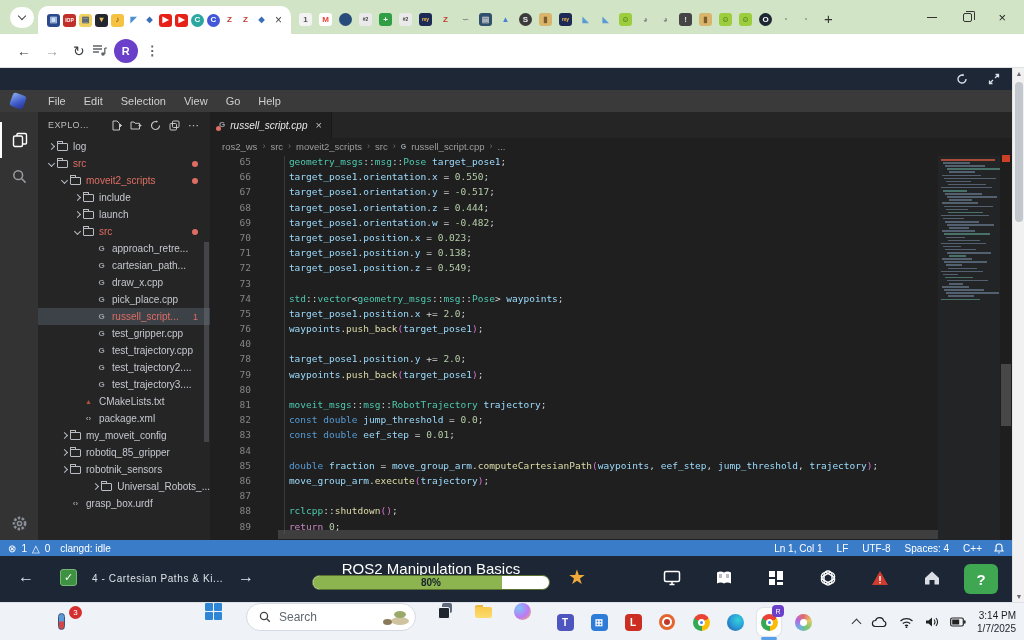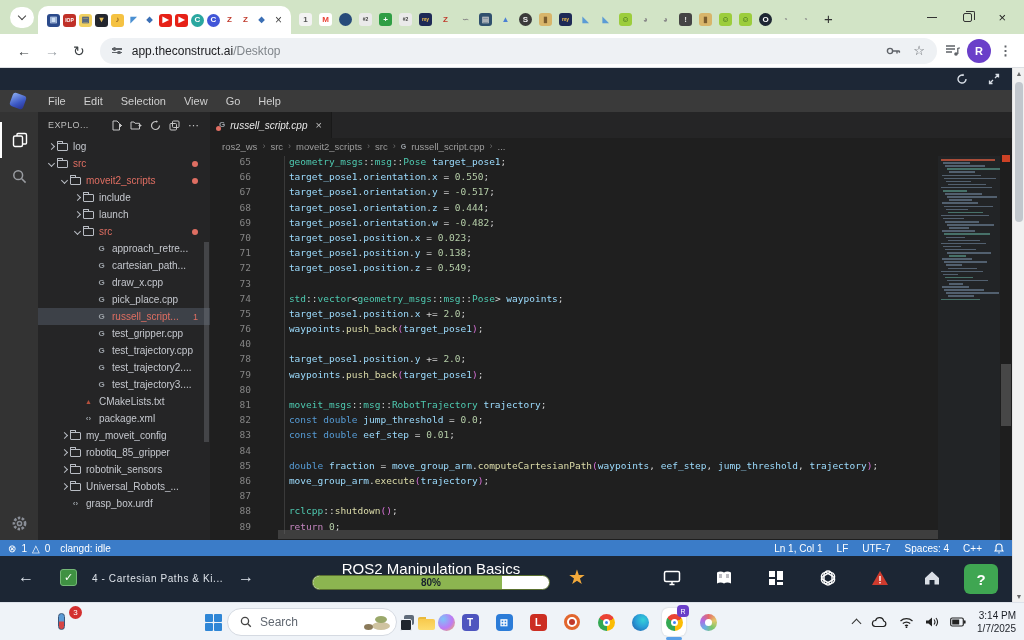--- a/index.html
+++ b/index.html
@@ -117,21 +117,21 @@
   #cb-pct{position:absolute;left:312px;top:19px;width:238px;height:15px;display:flex;align-items:center;justify-content:center;font-size:10px;font-weight:bold;color:#17212e}
   #cb-star{position:absolute;left:568px;top:9px;font-size:20px;color:#f2a93b}
   .cb-ic{position:absolute;top:13px;width:18px;height:18px;color:#fff}
   #cb-help{position:absolute;left:964px;top:8px;width:34px;height:30px;background:#3fa652;border-radius:6px;color:#fff;font-size:15px;font-weight:bold;display:flex;align-items:center;justify-content:center}
 
   
   #taskbar{height:38px;background:#eff3f8;border-top:1px solid #dde2ea;position:relative}
   #tb-widget{position:absolute;left:52px;top:7px;width:26px;height:24px}
   .thermo{position:absolute;left:6px;top:3px;width:7px;height:17px;border-radius:4px;background:linear-gradient(#5b9bd5 45%,#d64545 55%);border:1px solid #38557a}
   .tb-badge{position:absolute;right:-4px;top:-4px;min-width:13px;height:13px;border-radius:7px;background:#d32f2f;color:#fff;font-size:8px;display:flex;align-items:center;justify-content:center;padding:0 2px}
-  #tb-center{position:absolute;left:205px;top:0;height:38px;display:flex;align-items:center;gap:3px}
+  #tb-center{position:absolute;left:205px;top:0;height:38px;display:flex;gap:22px}
   .winlogo{width:17px;height:17px;display:grid;grid-template-columns:8px 8px;grid-gap:1px;margin-right:2px}
   .winlogo i{background:#2f86d6;border-radius:1px}
   #tb-search{width:170px;height:28px;background:#fff;border:1px solid #d5dae2;border-radius:14px;display:flex;align-items:center;padding:0 4px 0 12px;font-size:12px;color:#606770;gap:8px}
   .stones{margin-left:auto;position:relative;width:34px;height:22px}
   .stones i{position:absolute;border-radius:50%}
   .stones i:nth-child(1){left:14px;top:11px;width:18px;height:8px;background:#cfc3a0}
   .stones i:nth-child(2){left:17px;top:5px;width:12px;height:7px;background:#9aa86a}
   .stones i:nth-child(3){left:6px;top:13px;width:9px;height:6px;background:#8a7a5a}
   .taskview{width:15px;height:15px;position:relative}
   .taskview:before{content:"";position:absolute;left:4px;top:0;width:10px;height:10px;background:#5f6b7a;border-radius:2px}
@@ -221,35 +221,20 @@
     <span class="wc-min"></span>
     <span class="wc-max"></span>
     <span class="wc-close">×</span>
   </div>
 </div>
 
 <div id="toolbar">
   <span class="nav-ic">←</span>
   <span class="nav-ic dim">→</span>
   <span class="nav-ic">↻</span>
-  <div id="omnibox">
-    <span class="tune">
-        <i></i>
-        <i></i>
-      </span>
-    <span class="url-host">app.theconstruct.ai</span>
-    <span class="url-path">/Desktop</span>
-    <span class="omni-right">
-      <svg width="15" height="10" viewBox="0 0 15 10">
-          <circle cx="4" cy="5" r="2.6" fill="none" stroke="#5f6368" stroke-width="1.4"></circle>
-          <path d="M6.6 5h7M11 5v2.4M13.4 5v1.8" stroke="#5f6368" stroke-width="1.4" fill="none"></path>
-        </svg>
-      <span style="font-size:13px">☆</span>
-    </span>
-  </div>
   <svg width="16" height="13" viewBox="0 0 16 13">
       <path d="M1 2h9M1 5h9M1 8h6" stroke="#5f6368" stroke-width="1.5"></path>
       <circle cx="11" cy="10" r="1.8" fill="#5f6368"></circle>
       <path d="M12.8 10V4.5l2-.6" stroke="#5f6368" stroke-width="1.3" fill="none"></path>
     </svg>
   <span class="avatar">R</span>
   <span class="kebab">⋮</span>
 </div>
 
 <div id="ide-top">
@@ -436,21 +421,21 @@
           <span class="fold"></span>
           <span class="lbl">robotiq_85_gripper</span>
         </div>
         <div class="trow" style="padding-left: 21px;">
           <span class="chev-wrap">
             <i class="chev closed"></i>
           </span>
           <span class="fold"></span>
           <span class="lbl">robotnik_sensors</span>
         </div>
-        <div class="trow" style="padding-left: 21px;">
+        <div class="trow" style="padding-left: 21px; justify-content: flex-end;">
           <span class="chev-wrap">
             <i class="chev closed"></i>
           </span>
           <span class="fold"></span>
           <span class="lbl">Universal_Robots_...</span>
         </div>
         <div class="trow" style="padding-left: 21px;">
           <span class="chev-sp"></span>
           <span class="fico">‹›</span>
           <span class="lbl">grasp_box.urdf</span>
@@ -571,21 +556,21 @@
   <span class="sb-left">
     <span>⊗</span>
     <span>1</span>
     <span>△</span>
     <span>0</span>
   </span>
   <span class="sb-lsp">clangd: idle</span>
   <span class="sb-right" id="sb-right">
       <span>Ln 1, Col 1</span>
       <span>LF</span>
-      <span>UTF-7</span>
+      <span>UTF-8</span>
       <span>Spaces: 4</span>
       <span>C++</span>
     </span>
   <svg width="10" height="11" viewBox="0 0 10 11" style="margin-left:12px">
       <path d="M5 1a3 3 0 0 1 3 3v2.5l1 1.5H1l1-1.5V4a3 3 0 0 1 3-3z" fill="none" stroke="#fff" stroke-width="1.1"></path>
       <path d="M4 9.6a1 1 0 0 0 2 0" fill="#fff"></path>
     </svg>
 </div>
 
 <div id="coursebar">

